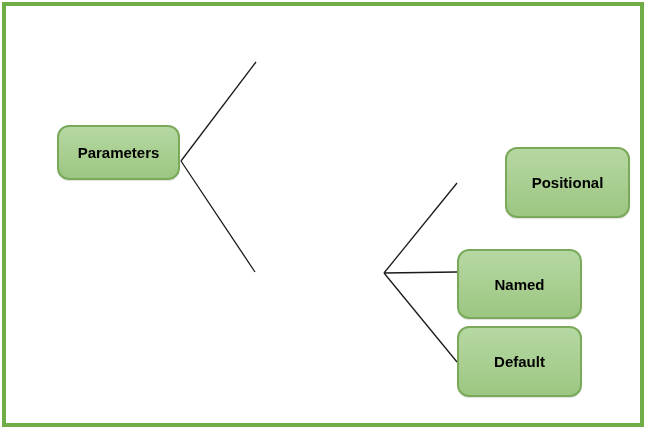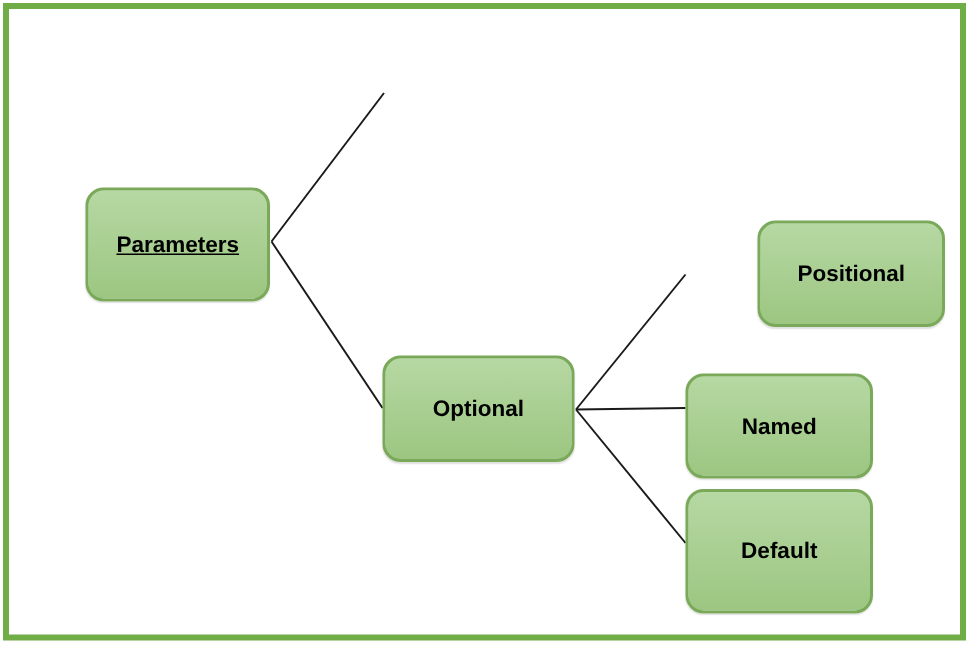--- a/index.html
+++ b/index.html
@@ -38,48 +38,45 @@
     border:2px solid var(--node-border);
     border-radius:12px;
     display:flex;
     align-items:center;
     justify-content:center;
     font-weight:bold;
     font-size:15px;
     color:var(--text-color);
     box-shadow:0 1px 1px rgba(0,0,0,0.12);
   }
-  .n-parameters{left:57px;  top:125px; width:123px; height:76px;text-decoration:underline;}
+  .n-parameters{left:57px;  top:125px; width:123px; height:55px;}
   .n-required  {left:256px; top:26px;  width:126px; height:70px;}
   .n-optional  {left:255px; top:237px; width:128px; height:71px;}
   .n-positional{left:457px; top:147px; width:125px; height:71px;margin-left:48px;}
   .n-named     {left:457px; top:237px; width:125px; height:70px;margin-top:12px;}
-  .n-default   {left:457px; top:326px; width:125px; height:83px;align-items:center;}
+  .n-default   {left:457px; top:326px; width:125px; height:71px;align-items:center;}
 </style>
 </head>
 <body>
 
 <div class="canvas">
 
   <svg class="edges" viewBox="0 0 647 430" xmlns="http://www.w3.org/2000/svg">
     <line x1="181" y1="161" x2="256" y2="62"></line>
     <line x1="181" y1="161" x2="255" y2="272"></line>
     <line x1="384" y1="273" x2="457" y2="183"></line>
     <line x1="384" y1="273" x2="457" y2="272"></line>
     <line x1="384" y1="273" x2="457" y2="362"></line>
   </svg>
 
   <div class="node n-parameters">
     <span>Parameters</span>
   </div>
 
 
-  <div class="node n-optional">
-    <span>Optional</span>
-  </div>
 
   <div class="node n-positional">
     <span>Positional</span>
   </div>
 
   <div class="node n-named">
     <span>Named</span>
   </div>
 
   <div class="node n-default">

